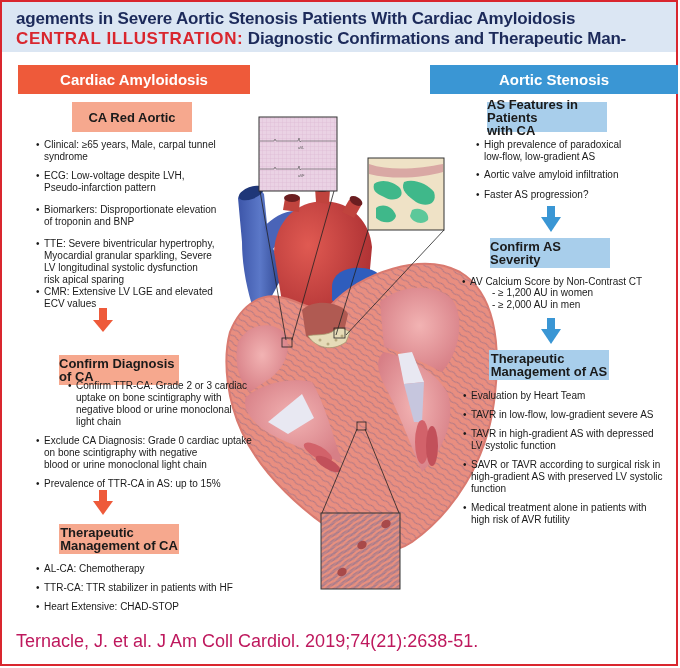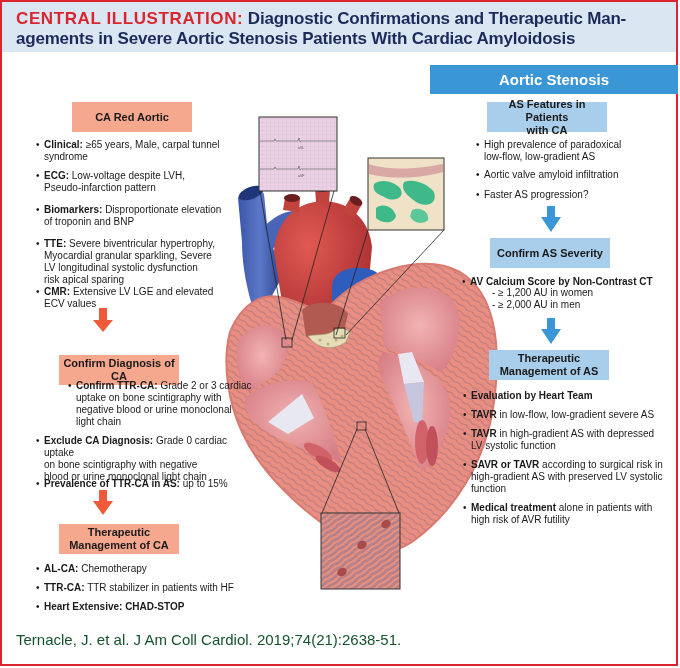--- a/index.html
+++ b/index.html
@@ -18,47 +18,47 @@
   .title-bar .lead { color: #d9262e; letter-spacing: 0.6px; }
 
   .section-header {
     position: absolute; height: 29px; color: #fff; font-weight: bold;
     font-size: 15px; line-height: 29px; text-align: center;
   }
   .section-header.ca { left: 16px; top: 63px; width: 232px; background: #ee5a3a; }
   .section-header.as { left: 428px; top: 63px; width: 248px; background: #3a96d4; }
 
   .sub-box {
-    position: absolute; text-align: center; font-weight: bold;
-    font-size: 11px; line-height: 13px; color: #1a1a1a;
+    position: absolute; text-align: left; font-weight: bold;
+    font-size: 13px; line-height: 13px; color: #1a1a1a;
     display: flex; align-items: center; justify-content: center;
   }
   .sub-box.ca { background: #f6a88e; }
   .sub-box.as { background: #a8ceeb; }
 
   .bullets { position: absolute; font-size: 10px; line-height: 12px; color: #1a1a1a; }
   .bullets .item { position: absolute; left: 0; padding-left: 8px; }
   .bullets .item::before { content: "\2022"; position: absolute; left: 0; top: 0; }
-  .bullets .item b { font-weight: bold; }
+  .bullets .item b { font-weight: normal; }
   .sub-line { display: block; padding-left: 30px; }
 
   .citation {
-    position: absolute; left: 14px; top: 629px; font-size: 15px; color: #14532d;
+    position: absolute; left: 14px; top: 629px; font-size: 18px; color: #be185d;
   }
 
   .illus { position: absolute; left: 0; top: 0; }
 </style>
 </head>
 <body>
 
 <div class="frame">
 
   <div class="title-bar">
+    <div>agements in Severe Aortic Stenosis Patients With Cardiac Amyloidosis</div>
     <div><span class="lead">CENTRAL ILLUSTRATION:</span><span> Diagnostic Confirmations and Therapeutic Man-</span></div>
-    <div>agements in Severe Aortic Stenosis Patients With Cardiac Amyloidosis</div>
   </div>
 
   <svg class="illus" width="676" height="664" viewBox="0 0 676 664">
     <defs>
       <pattern id="ecggrid" width="4" height="4" patternUnits="userSpaceOnUse">
         <rect width="4" height="4" fill="#ead2e4"></rect>
         <path d="M4 0 L0 0 0 4" fill="none" stroke="#d9b4cf" stroke-width="0.6"></path>
       </pattern>
       <pattern id="myo" width="10" height="6" patternUnits="userSpaceOnUse" patternTransform="rotate(35)">
         <rect width="10" height="6" fill="#e98e80"></rect>
@@ -169,20 +169,21 @@
     <g>
       <rect x="545" y="204" width="8" height="12" fill="#3a96d4"></rect>
       <polygon points="539,215 559,215 549,230" fill="#3a96d4"></polygon>
     </g>
     <g>
       <rect x="545" y="316" width="8" height="12" fill="#3a96d4"></rect>
       <polygon points="539,327 559,327 549,342" fill="#3a96d4"></polygon>
     </g>
   </svg>
 
+  <div class="section-header ca">Cardiac Amyloidosis</div>
 
   <div class="sub-box ca" style="left:70px; top:100px; width:120px; height:30px;">CA Red Aortic</div>
 
   <div class="bullets" style="left:34px; top:137px; width:220px;">
     <div class="item" style="top:0;"><b>Clinical:</b><span> ≥65 years, Male, carpal tunnel syndrome</span></div>
     <div class="item" style="top:31px;"><b>ECG:</b><span> Low-voltage despite LVH,</span><br><span>Pseudo-infarction pattern</span></div>
     <div class="item" style="top:65px;"><b>Biomarkers:</b><span> Disproportionate elevation</span><br><span>of troponin and BNP</span></div>
     <div class="item" style="top:99px;"><b>TTE:</b><span> Severe biventricular hypertrophy,</span><br><span>Myocardial granular sparkling, Severe</span><br><span>LV longitudinal systolic dysfunction</span><br><span>risk apical sparing</span></div>
     <div class="item" style="top:147px;"><b>CMR:</b><span> Extensive LV LGE and elevated</span><br><span>ECV values</span></div>
   </div>

